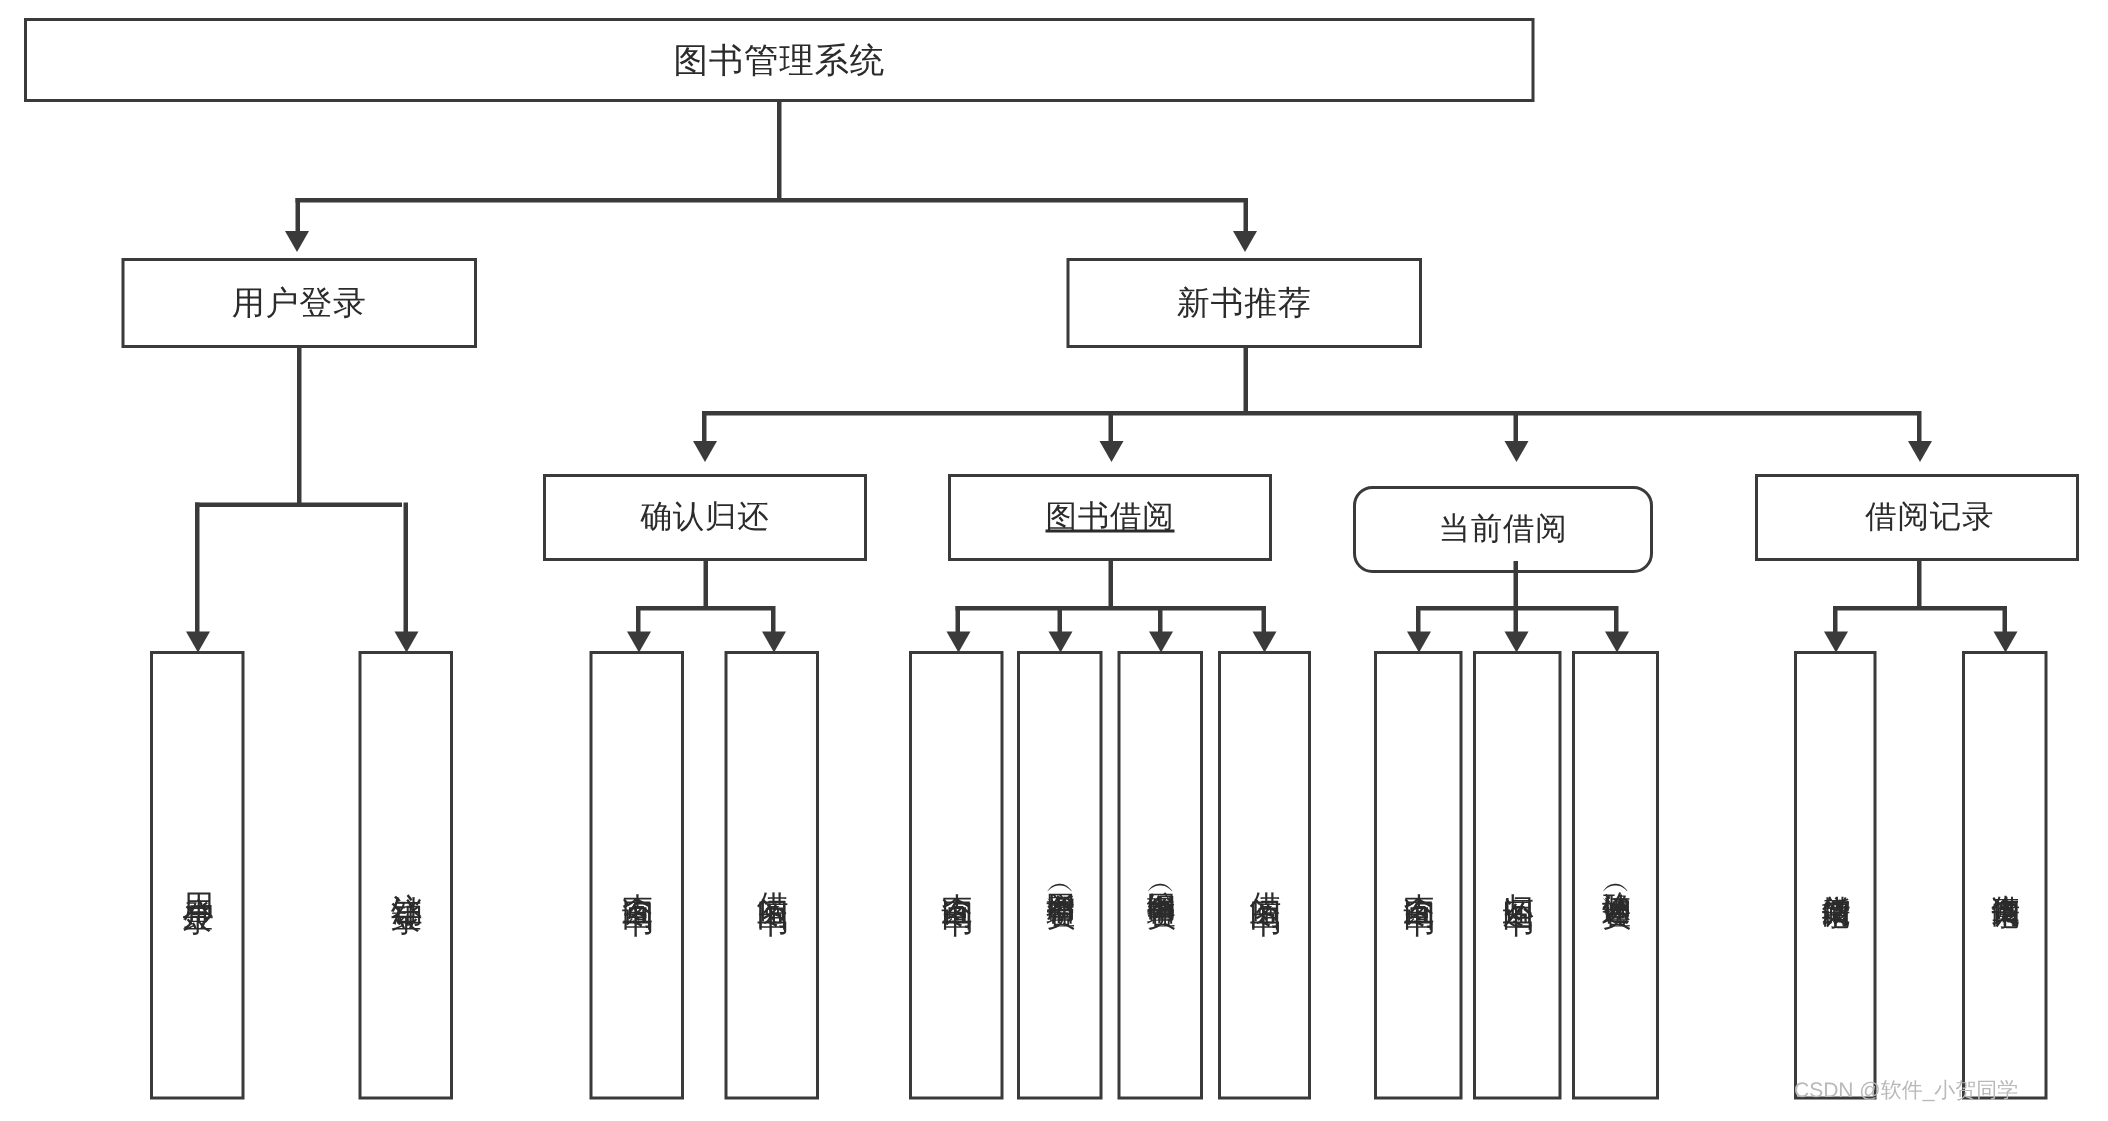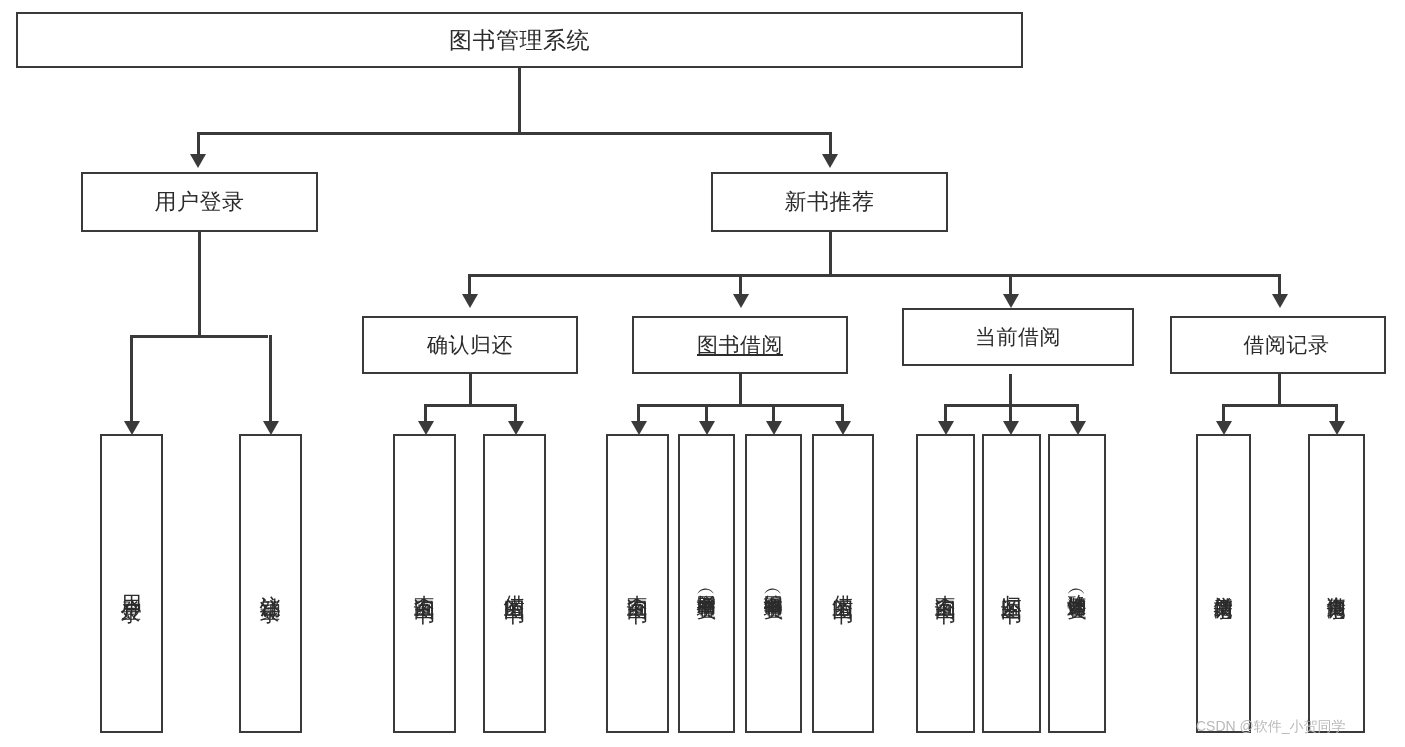--- a/index.html
+++ b/index.html
@@ -126,21 +126,21 @@
 
   <div class="line v" style="left:1278px; top:274px; height:22px;"></div>
   <div class="arrow" style="left:1272px; top:294px;"></div>
 
   <div class="node node-l3" style="left:362px; top:316px; width:216px; height:58px;">
     <span class="label">确认归还</span>
   </div>
   <div class="node node-l3" style="left:632px; top:316px; width:216px; height:58px;text-decoration:underline;">
     <span class="label">图书借阅</span>
   </div>
-  <div class="node node-l3" style="left:902px; top:308px; width:232px; height:58px;">
+  <div class="node node-l3" style="left:902px; top:324px; width:200px; height:58px;border-radius:13px;">
     <span class="label">当前借阅</span>
   </div>
   <div class="node node-l3" style="left:1170px; top:316px; width:216px; height:58px;padding-left:17px;">
     <span class="label">借阅记录</span>
   </div>
 
   <div class="line v" style="left:469px; top:374px; height:32px;"></div>
   <div class="line h" style="left:424px; top:404px; width:92px; height:2.5px;"></div>
   <div class="line v" style="left:424px; top:404px; height:19px;"></div>
   <div class="arrow" style="left:418px; top:421px;"></div>

